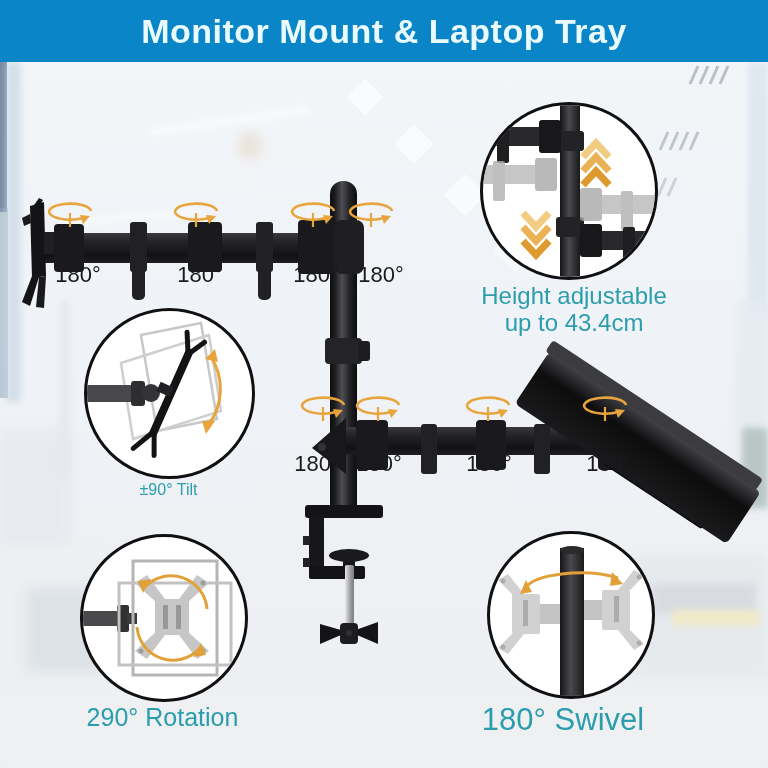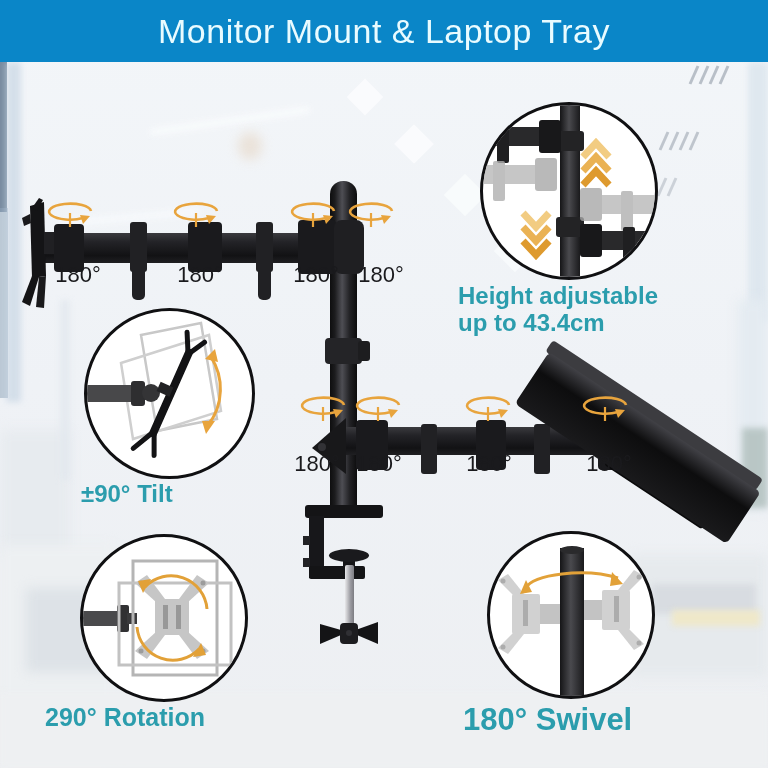--- a/index.html
+++ b/index.html
@@ -2,26 +2,26 @@
 <html><head>
 <meta charset="utf-8">
 <style>
   html,body{margin:0;padding:0;background:#dfe3e8;}
   .canvas{position:relative;width:768px;height:768px;overflow:hidden;
           background:linear-gradient(180deg,#f3f6f9 0%,#eff2f6 50%,#edeff2 100%);
           font-family:"Liberation Sans",sans-serif;}
   .a{position:absolute;}
   .banner{position:absolute;left:0;top:0;width:768px;height:62px;background:#0a86c8;
           display:flex;align-items:center;justify-content:center;}
-  .banner .t{font-size:34px;font-weight:400;color:#e9fbff;letter-spacing:.5px;}
+  .banner .t{font-size:34px;font-weight:700;color:#e9fbff;letter-spacing:.5px;}
   .deg{position:absolute;width:76px;text-align:center;font-size:22px;color:#1a1a1d;z-index:6;}
   .rot{position:absolute;z-index:7;}
   .inset{position:absolute;background:#fff;border:3px solid #101012;border-radius:50%;
          overflow:hidden;z-index:8;}
-  .cap{position:absolute;text-align:left;font-weight:700;color:#2b9dad;z-index:9;line-height:1.12;}
+  .cap{position:absolute;text-align:center;font-weight:400;color:#2b9dad;z-index:9;line-height:1.12;}
   .blur1{filter:blur(3px);} .blur2{filter:blur(6px);}
   .arm{background:linear-gradient(180deg,#3a3a3e 0%,#232327 30%,#121214 75%,#1f1f22 100%);z-index:4;}
   .joint{background:#1a1a1d;border-radius:4px;z-index:5;}
   .clip{background:#212124;border-radius:3px;z-index:5;}
   .pole{background:linear-gradient(90deg,#0e0e0f 0%,#1c1c1e 18%,#4e4e54 45%,#232326 72%,#0c0c0d 100%);z-index:4;}
 </style>
 </head>
 <body>
 
 <div class="canvas">
@@ -247,21 +247,21 @@
         </g>
         <rect x="70" y="76" width="14" height="10" fill="#222224"></rect>
       </g>
       <g>
         <path d="M124,46 C137,66 137,94 121,114" fill="none" stroke="#e8a43d" stroke-width="3"></path>
         <polygon points="118,48 128,38 131,51" fill="#e8a43d"></polygon>
         <polygon points="115,110 128,110 119,123" fill="#e8a43d"></polygon>
       </g>
     </svg>
   </div>
-  <div class="cap" style="left:81px;top:481px;width:175px;font-size:24px;">±90° Tilt</div>
+  <div class="cap" style="left:81px;top:481px;width:175px;font-size:16px;">±90° Tilt</div>
 
   <div class="inset" style="left:80px;top:534px;width:162px;height:162px;">
     <svg width="162" height="162" viewBox="0 0 162 162">
       <rect x="0" y="74" width="38" height="15" fill="#4a4a4c"></rect>
       <rect x="34" y="68" width="12" height="27" rx="2" fill="#313133"></rect>
       <rect x="44" y="76" width="10" height="11" fill="#3a3a3c"></rect>
       <rect x="50" y="24" width="84" height="114" fill="none" stroke="#b5b5b5" stroke-width="3"></rect>
       <rect x="36" y="46" width="112" height="82" fill="none" stroke="#c2c2c2" stroke-width="3"></rect>
       <g fill="#c6c6c6">
         <polygon points="74,66 52,46 64,38 82,62"></polygon>

